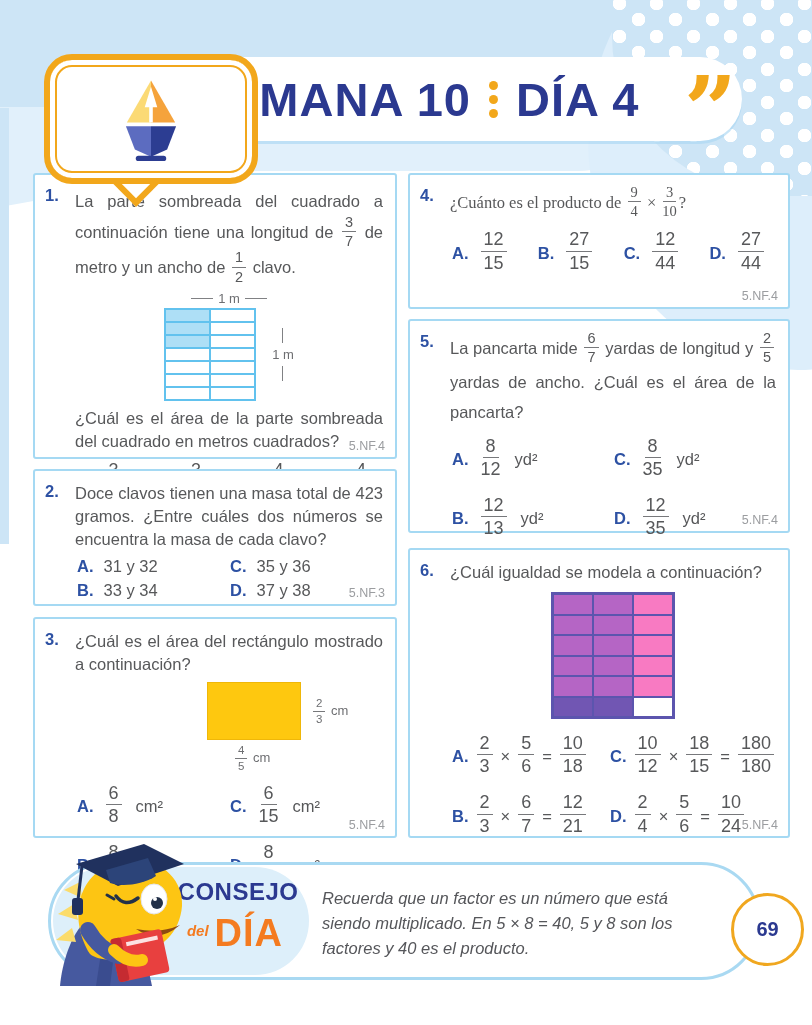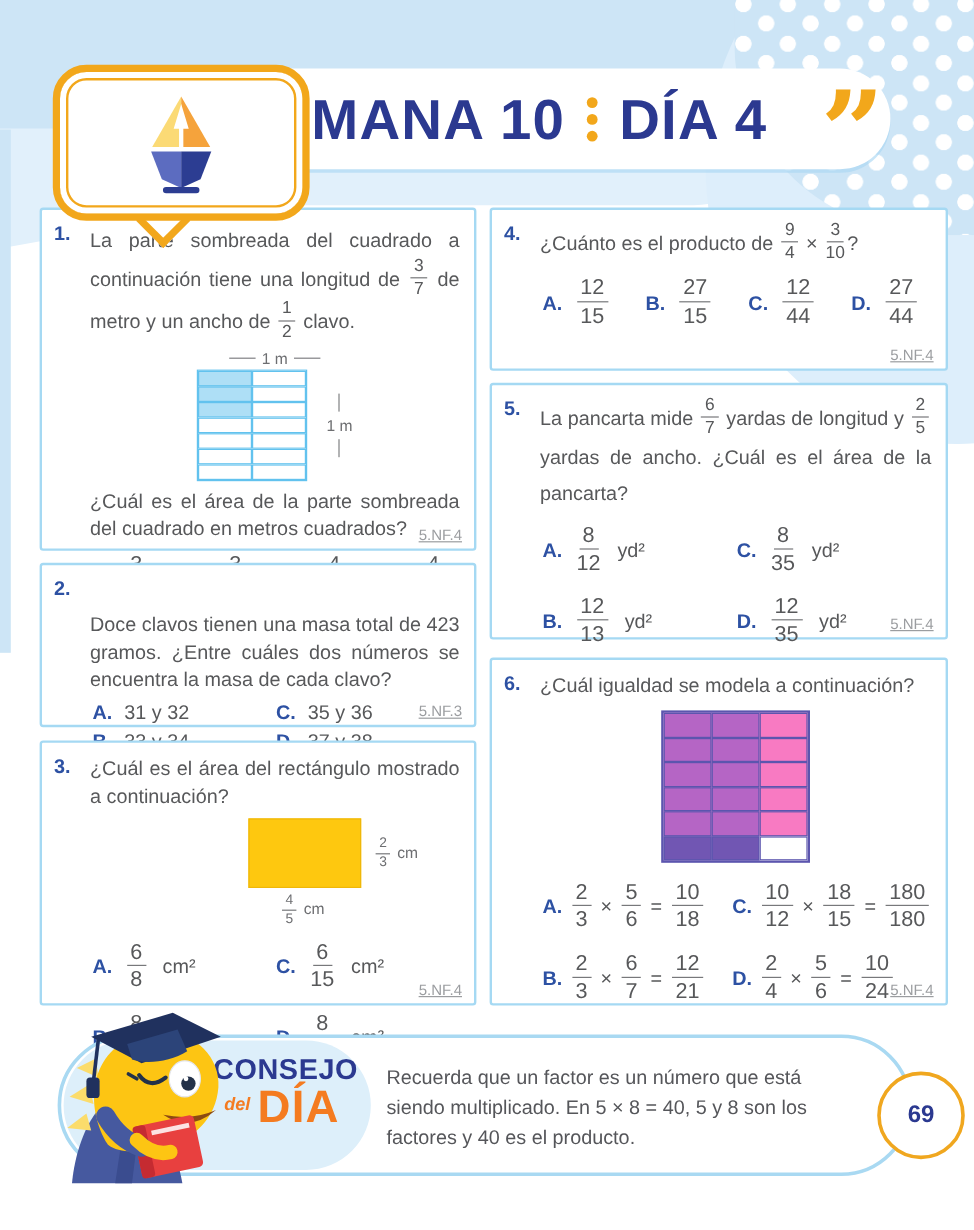--- a/index.html
+++ b/index.html
@@ -41,21 +41,21 @@
                transform:rotate(45deg);z-index:3;}
 
   
   .qbox{position:absolute;background:#fff;border:2px solid #a5d9f3;border-radius:3px;
         box-sizing:border-box;padding:11px 12px 20px 10px;font-size:16.5px;}
   .qrow{display:flex;gap:8px;}
   .qnum{color:#2d51a3;font-weight:bold;flex:0 0 22px;text-align:left;}
   .qbody{flex:1;min-width:0;}
   .stmt{margin:0;text-align:justify;line-height:1.82;}
   .qtext{margin:6px 0 0;text-align:justify;line-height:1.38;}
-  .tag{position:absolute;right:10px;bottom:4px;font-size:12.5px;color:#9b9da0;text-decoration:underline;}
+  .tag{position:absolute;right:10px;bottom:4px;font-size:12.5px;color:#9b9da0;}
 
   
   .frac{display:inline-flex;flex-direction:column;align-items:center;vertical-align:middle;
         line-height:1.12;font-size:14.5px;margin:0 2px;position:relative;top:-2px;}
   .frac .fn{border-bottom:1.5px solid #77787b;padding:0 3px 1px;}
   .frac .fd{padding-top:1px;}
   .opt .frac{font-size:18px;}
 
   
   .opt-letter{color:#2d51a3;font-weight:bold;}
@@ -99,25 +99,25 @@
   .eq{display:inline-flex;align-items:center;gap:6px;}
 
   
   .footer-pill{position:absolute;left:48px;top:862px;width:712px;height:118px;background:#fff;
                border:3px solid #a9d9f2;border-radius:60px;box-sizing:border-box;z-index:1;}
   .footer-cap{position:absolute;left:53px;top:867px;width:256px;height:108px;background:#ddeffa;
               border-radius:54px;z-index:2;}
   .mascot{position:absolute;left:26px;top:838px;width:205px;height:150px;z-index:4;}
   .consejo{position:absolute;left:168px;top:878px;width:140px;text-align:center;z-index:3;}
   .c1{font-size:24px;font-weight:800;color:#2b3990;letter-spacing:.5px;}
-  .c2{margin-top:0;}
+  .c2{margin-top:10px;}
   .del{font-style:italic;font-weight:bold;color:#f47b20;font-size:15px;display:inline-block;
        transform:translate(-6px,-10px);}
   .dia{font-size:38px;font-weight:800;color:#f47b20;letter-spacing:1px;line-height:.9;}
-  .tip-text{position:absolute;left:322px;top:886px;width:396px;
+  .tip-text{position:absolute;left:322px;top:886px;width:396px;font-style:italic;
             font-size:16.5px;line-height:1.5;color:#55565a;z-index:3;}
   .page-circle{position:absolute;left:731px;top:893px;width:73px;height:73px;border-radius:50%;
                background:#fff;border:3px solid #f0a71f;box-sizing:border-box;z-index:5;
                display:flex;align-items:center;justify-content:center;
                font-weight:bold;font-size:20px;color:#2b3990;}
 </style>
 </head>
 <body>
 
 <div>
@@ -229,21 +229,21 @@
         </div>
       </div>
     </div>
     <span class="tag">5.NF.4</span>
   </div>
 
   <div class="qbox" style="left:33px;top:469px;width:364px;height:137px;">
     <div class="qrow">
       <span class="qnum">2.</span>
       <div class="qbody">
-        <p class="stmt" style="line-height:1.4;margin-top:28px;">Doce clavos tienen una masa total de 423 gramos. ¿Entre cuáles dos números se encuentra la masa de cada clavo?</p>
+        <p class="stmt" style="line-height:1.4;">Doce clavos tienen una masa total de 423 gramos. ¿Entre cuáles dos números se encuentra la masa de cada clavo?</p>
         <div class="opts-grid tight">
           <span class="opt">
               <span class="opt-letter">A.</span>
               <span>31 y 32</span>
             </span>
           <span class="opt">
               <span class="opt-letter">C.</span>
               <span>35 y 36</span>
             </span>
           <span class="opt">
@@ -320,21 +320,21 @@
         </div>
       </div>
     </div>
     <span class="tag">5.NF.4</span>
   </div>
 
   <div class="qbox" style="left:408px;top:173px;width:382px;height:136px;">
     <div class="qrow">
       <span class="qnum">4.</span>
       <div class="qbody">
-        <p class="stmt" style="text-align:left;"><span>¿Cuánto es el producto de</span>
+        <p class="stmt" style="text-align:left;font-family:Liberation Serif, serif;"><span>¿Cuánto es el producto de</span>
           <span class="frac">
               <span class="fn">9</span>
               <span class="fd">4</span>
             </span>
           <span class="sym">×</span>
           <span class="frac">
               <span class="fn">3</span>
               <span class="fd">10</span>
             </span><span>?</span></p>
         <div class="opts-row">

